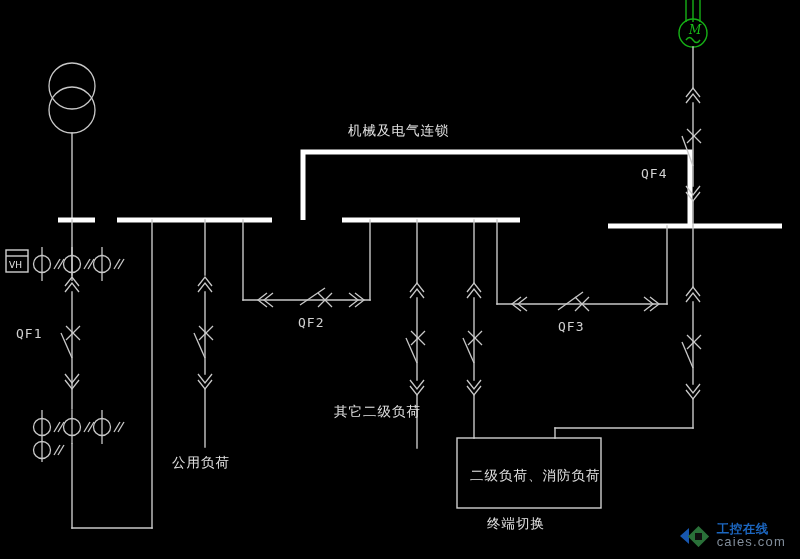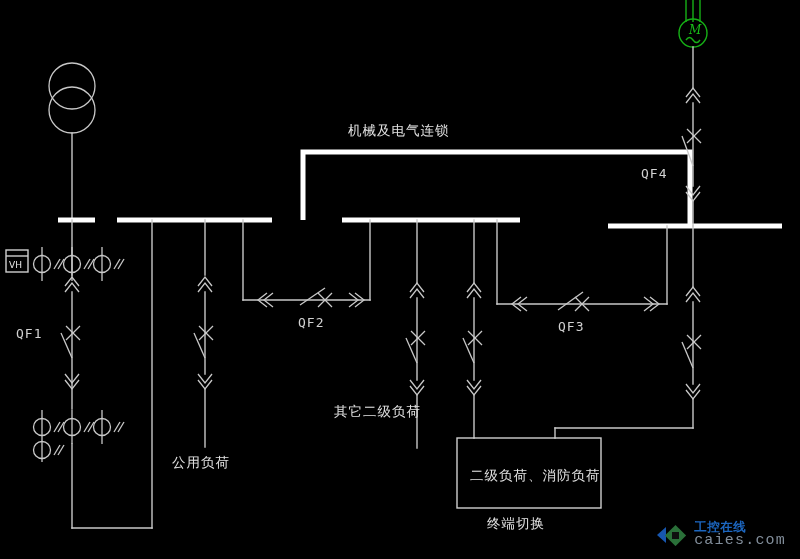--- a/index.html
+++ b/index.html
@@ -97,22 +97,22 @@
   }
   #watermark .wm-cn {
     color: #1f6fd0;
     font-size: 12.5px;
     font-family: "DejaVu Sans", sans-serif;
     font-weight: bold;
     letter-spacing: 0.5px;
   }
   #watermark .wm-en {
     color: #8d9aa8;
-    font-size: 15px;
-    font-family: Liberation Mono, monospace;
+    font-size: 13px;
+    font-family: Liberation Sans, sans-serif;
     letter-spacing: 1.2px;
   }
 </style>
 </head>
 <body>
 
 <div id="canvas-wrap">
 
   <svg id="diagram" viewBox="0 0 800 559">
 

